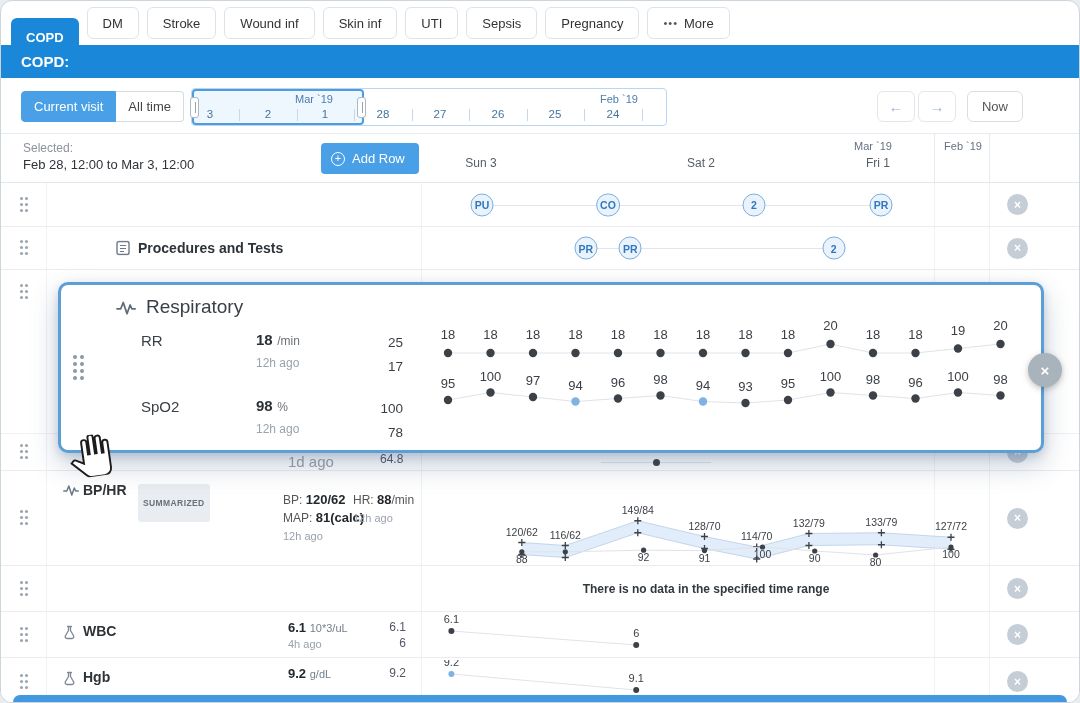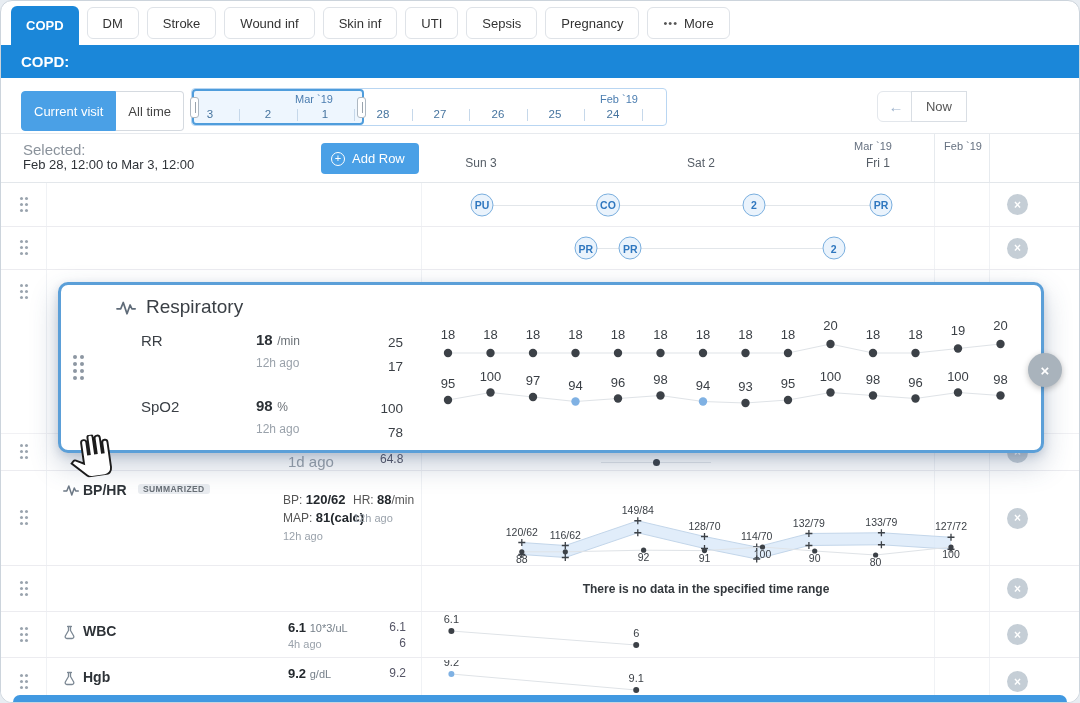--- a/index.html
+++ b/index.html
@@ -3,51 +3,51 @@
 <meta charset="utf-8">
 <style>
   *{box-sizing:border-box;margin:0;padding:0}
   html,body{width:1080px;height:703px}
   body{background:#e8edf2;font-family:"Liberation Sans",sans-serif;position:relative;overflow:hidden}
   .window{position:absolute;inset:0;background:#fff;border-radius:12px;border:1px solid #ccd4dc;overflow:hidden}
 
   
   .tabbar{position:absolute;top:5px;left:10px;height:39px;display:flex;gap:8px;align-items:flex-start;z-index:6}
   .tab{height:32px;margin-top:1px;display:flex;align-items:center;gap:6px;padding:0 15px;background:#fff;border:1px solid #dfe3e8;border-radius:6px;font-size:13px;color:#333;cursor:pointer;white-space:nowrap}
-  .tab.active{height:39px;margin-top:0;background:#1b87d9;border:none;border-radius:6px 6px 0 0;color:#fff;font-weight:bold}
+  .tab.active{height:39px;margin-top:12px;background:#1b87d9;border:none;border-radius:6px 6px 0 0;color:#fff;font-weight:bold}
   .tab .ellipsis{letter-spacing:1px;font-size:11px;color:#555}
 
   
   .titlebar{position:absolute;top:44px;left:0;right:0;height:33px;background:#1b87d9;color:#fff;display:flex;align-items:center;padding:0 20px;font-size:15px;z-index:5}
   .title-code{font-weight:bold;margin-right:6px}
 
   
   .controls{position:absolute;top:77px;left:0;right:0;height:56px;background:#fff;border-bottom:1px solid #e7eaee;z-index:4}
-  .visit-toggle{position:absolute;left:20px;top:13px;display:flex;height:40px}
+  .visit-toggle{position:absolute;left:20px;top:13px;display:flex;height:31px}
   .vbtn{display:flex;align-items:center;padding:0 12px;font-size:13px;border:1px solid #d5dae0;background:#fff;color:#444;cursor:pointer;font-family:inherit}
   .vbtn.active{background:#4aa0e6;border-color:#4aa0e6;color:#fff}
   .vbtn:first-child{border-radius:4px 0 0 4px}
   .vbtn:last-child{border-radius:0 4px 4px 0;border-left:none}
   .slider{position:absolute;left:190px;top:10px;width:476px;height:38px;border:1px solid #b9d6f2;border-radius:4px;background:#fff}
   .slider-selection{position:absolute;left:0;top:0;width:172px;height:36px;border:2px solid #4f9ddc;border-radius:4px;background:#eef6fe}
   .slider-handle{position:absolute;top:8px;width:9px;height:21px;background:#fff;border:1px solid #aeb8c2;border-radius:3px;z-index:3;cursor:ew-resize}
   .slider-handle::after{content:"";position:absolute;left:3.5px;top:4px;bottom:4px;width:1px;background:#99a3ad}
   .s-month{position:absolute;top:4px;font-size:11px;color:#4b7db0;white-space:nowrap}
   .s-day{position:absolute;top:19px;font-size:11.5px;color:#46749f;transform:translateX(-50%)}
   .s-tick{position:absolute;top:20px;width:1px;height:12px;background:#c6d8ea}
   .range-group{position:absolute;left:684px;top:13px;height:31px;display:flex;border:1px solid #d9dee4;border-radius:6px;overflow:hidden;background:#fff}
   .rbtn{display:flex;align-items:center;justify-content:center;padding:0 13px;font-size:13px;color:#444;border-left:1px solid #e9edf1;cursor:pointer;font-family:inherit;background:#fff;border-top:none;border-bottom:none;border-right:none}
   .rbtn:first-child{border-left:none}
   .rbtn.active{background:#4aa0e6;color:#fff;font-weight:bold;border-radius:4px}
   .nav-btn{position:absolute;top:13px;width:38px;height:31px;border:1px solid #e3e7ec;border-radius:6px;background:#fff;color:#9db3cd;font-size:15px;display:flex;align-items:center;justify-content:center;cursor:pointer;font-family:inherit}
-  .now-btn{position:absolute;left:910px;top:13px;width:56px;height:31px;border:1px solid #d9dee4;border-radius:0;background:#fff;color:#555;font-size:13px;cursor:pointer;font-family:inherit}
+  .now-btn{position:absolute;left:966px;top:13px;width:56px;height:31px;border:1px solid #d9dee4;border-radius:6px;background:#fff;color:#555;font-size:13px;cursor:pointer;font-family:inherit}
 
   
   .selectedbar{position:absolute;top:133px;left:0;right:0;height:49px;border-bottom:1px solid #e3e7eb;background:#fff;z-index:3}
-  .selected-label{position:absolute;left:22px;top:7px;font-size:15px;color:#8a929b}
+  .selected-label{position:absolute;left:22px;top:7px;font-size:12px;color:#8a929b}
   .selected-range{position:absolute;left:22px;top:23px;font-size:13px;color:#2f3338}
   .add-row{position:absolute;left:320px;top:9px;height:31px;padding:0 14px 0 10px;display:flex;align-items:center;gap:7px;background:#4aa0e6;border:none;border-radius:4px;color:#fff;font-size:13px;cursor:pointer;font-family:inherit}
   .add-icon{width:14px;height:14px;border:1.3px solid #fff;border-radius:50%;display:flex;align-items:center;justify-content:center;font-size:11px;line-height:1}
   .col-day{position:absolute;top:22px;transform:translateX(-50%);font-size:12px;color:#555d66}
   .col-month{position:absolute;top:6px;transform:translateX(-50%);font-size:11px;color:#667180}
   .sep{position:absolute;top:0;bottom:0;width:1px;background:#e6eaee}
 
   
   .rows{position:absolute;top:182px;left:0;right:0;bottom:0;background:#fff;z-index:2}
   .vline{position:absolute;top:0;bottom:0;width:1px;background:#f0f2f5}
@@ -65,21 +65,21 @@
   .close-col{position:absolute;left:990px;top:0;bottom:0;width:90px;display:flex;align-items:center}
   .close-btn{margin-left:16px;width:21px;height:21px;border-radius:50%;background:#c5ced6;border:none;color:#fff;font-size:12px;font-weight:bold;line-height:1;display:flex;align-items:center;justify-content:center;cursor:pointer;font-family:inherit;flex:none}
 
   .note-icon{position:absolute;left:70px;top:50%;transform:translateY(-50%);display:flex}
   .note-label{position:absolute;left:92px;top:50%;transform:translateY(-50%);font-size:14px;font-weight:600;color:#2e3338;white-space:nowrap}
   .ev-line{position:absolute;top:50%;height:1px;background:#e2e6ea}
   .bubble{position:absolute;top:50%;transform:translate(-50%,-50%);min-width:23px;height:23px;padding:0 3px;border:1.5px solid #79aede;border-radius:12px;background:#eaf3fc;color:#2f77bf;font-size:10.5px;font-weight:bold;display:flex;align-items:center;justify-content:center;cursor:pointer}
 
   .row-icon{position:absolute;left:17px;top:13px;display:flex}
   .row-name{position:absolute;left:37px;top:11px;font-size:14px;font-weight:600;color:#2e3338;white-space:nowrap}
-  .badge{position:absolute;left:92px;top:13px;background:#e9ecf0;color:#697077;font-size:8.5px;font-weight:bold;letter-spacing:.4px;padding:0 5px;border-radius:3px}
+  .badge{position:absolute;left:92px;top:13px;background:#e9ecf0;color:#697077;font-size:8.5px;font-weight:bold;letter-spacing:.4px;padding:14px 5px;border-radius:3px}
   .bp-col{position:absolute;left:237px;top:20px;font-size:12px;color:#555;line-height:18px;white-space:nowrap}
   .hr-col{position:absolute;left:307px;top:20px;font-size:12px;color:#555;line-height:18px;white-space:nowrap}
   .bp-col b,.hr-col b,.val-line .v{font-weight:bold;color:#23282d;font-size:13px}
   .t{color:#9aa2ab;font-size:11px}
   .crp-msg{position:absolute;left:0;right:0;top:50%;transform:translateY(-50%);text-align:center;font-size:12px;font-weight:600;color:#33383d}
   .val-line{position:absolute;left:242px;top:8px;font-size:13px;color:#222;white-space:nowrap}
   .val-line .unit{font-size:11px;color:#76808a}
   .val-time{position:absolute;left:242px;top:26px;font-size:11px;color:#9aa2ab}
   .mm{position:absolute;left:326px;top:8px;width:34px;text-align:right;font-size:12px;color:#556}
   .mm div{height:16px}
@@ -217,20 +217,29 @@
         </div>
       <div class="close-col">
           <button class="close-btn">×</button>
         </div>
     </div>
 
     <div class="row r-proc">
       <div class="gutter">
           <span class="dots"></span>
         </div>
+      <div class="label-col">
+        <span class="note-icon">
+          <svg width="14" height="15" viewBox="0 0 14 15">
+              <rect x="1" y="1" width="12" height="13" rx="2" fill="none" stroke="#6d7986" stroke-width="1.4"></rect>
+              <path d="M4 5h6M4 8h6M4 11h4" stroke="#6d7986" stroke-width="1.2"></path>
+            </svg>
+        </span>
+        <span class="note-label">Procedures and Tests</span>
+      </div>
       <div class="chart-col" id="ev-proc">
           <div class="ev-line" style="left: 160.73px; width: 255.95px;"></div>
           <div class="bubble" style="left: 164.73px;">PR</div>
           <div class="bubble" style="left: 209.19px;">PR</div>
           <div class="bubble" style="left: 412.68px;">2</div>
         </div>
       <div class="close-col">
           <button class="close-btn">×</button>
         </div>
     </div>

